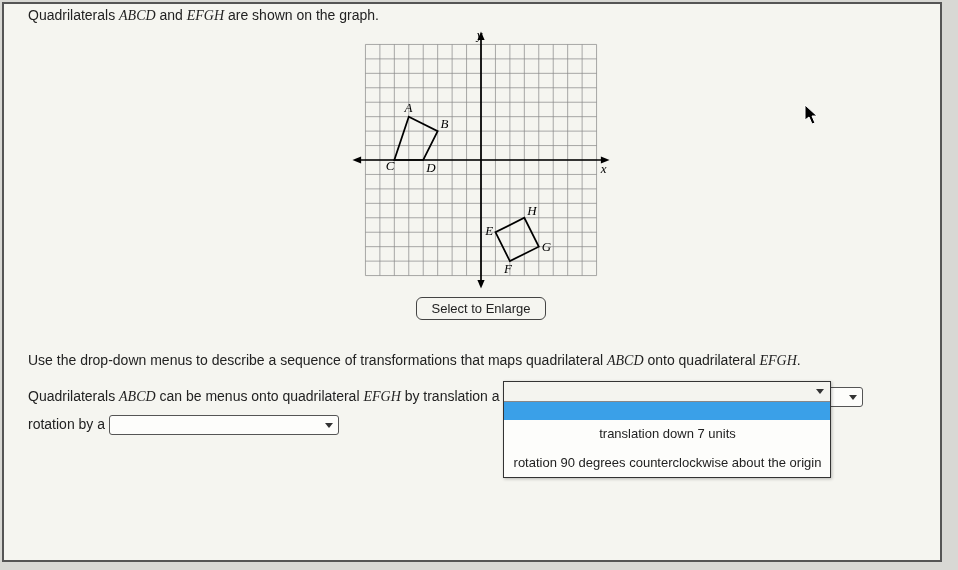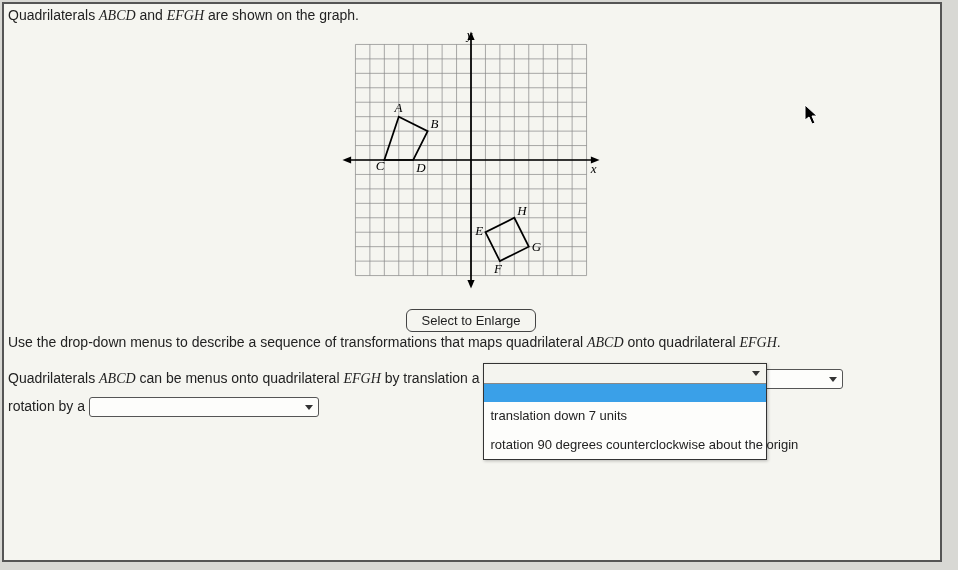--- a/index.html
+++ b/index.html
@@ -11,38 +11,38 @@
     font-size: 13px;
     color: #222;
     padding: 2px 6px 2px 2px;
     position: relative;
   }
   .frame {
     width: 940px;
     height: 560px;
     background: #f5f5f0;
     border: 2px solid #555;
-    padding: 3px 6px 6px 4px;
+    padding: 3px 6px 6px 24px;
     position: relative;
   }
   .italic-serif { font-style: italic; font-family: "Times New Roman", serif; }
   .prompt-line { font-size: 14px; margin-bottom: 4px; }
   .graph-wrap { width: 100%; text-align: center; margin-top: 6px; }
   .graph-svg { display: inline-block; }
   .enlarge-btn {
     display: inline-block;
     border: 1.5px solid #444;
     border-radius: 6px;
     padding: 3px 14px;
     font-size: 13px;
     background: #f5f5f0;
-    margin-top: 16px;
+    margin-top: 4px;
     cursor: pointer;
   }
-  .instr { margin-top: 2px; font-size: 14px; }
+  .instr { margin-top: 32px; font-size: 14px; }
   .fill-line { margin-top: 14px; font-size: 14px; line-height: 1.9; }
   .dd-closed {
     display: inline-block;
     width: 230px;
     height: 20px;
     border: 1px solid #555;
     border-radius: 3px;
     background: #fdfdfb;
     vertical-align: middle;
     position: relative;
@@ -58,25 +58,26 @@
     border-top: 5px solid #333;
   }
   .dd-open-wrap {
     display: inline-block;
     vertical-align: top;
     position: relative;
   }
   .dd-open-box {
     position: absolute;
     left: 0; top: -2px;
-    width: 284px;
+    width: 328px;
     border: 1.5px solid #333;
     background: #fdfdfb;
     box-shadow: 1px 1px 3px rgba(0,0,0,0.25);
     font-size: 13px;
+    text-align: center;
   }
   .dd-open-header {
     height: 20px;
     border-bottom: 1px solid #888;
     position: relative;
     background: #f4f4ef;
   }
   .dd-open-header::after {
     content: "";
     position: absolute;

